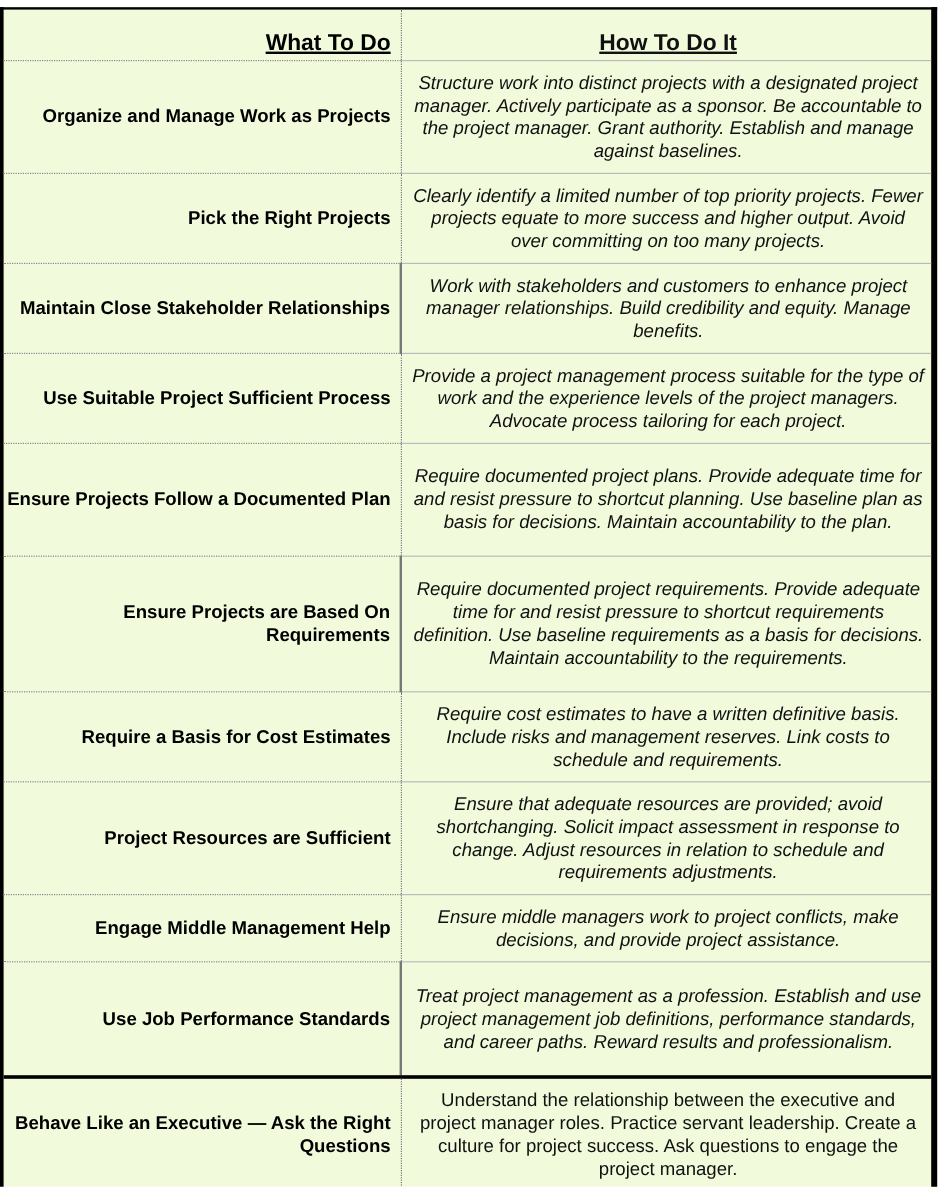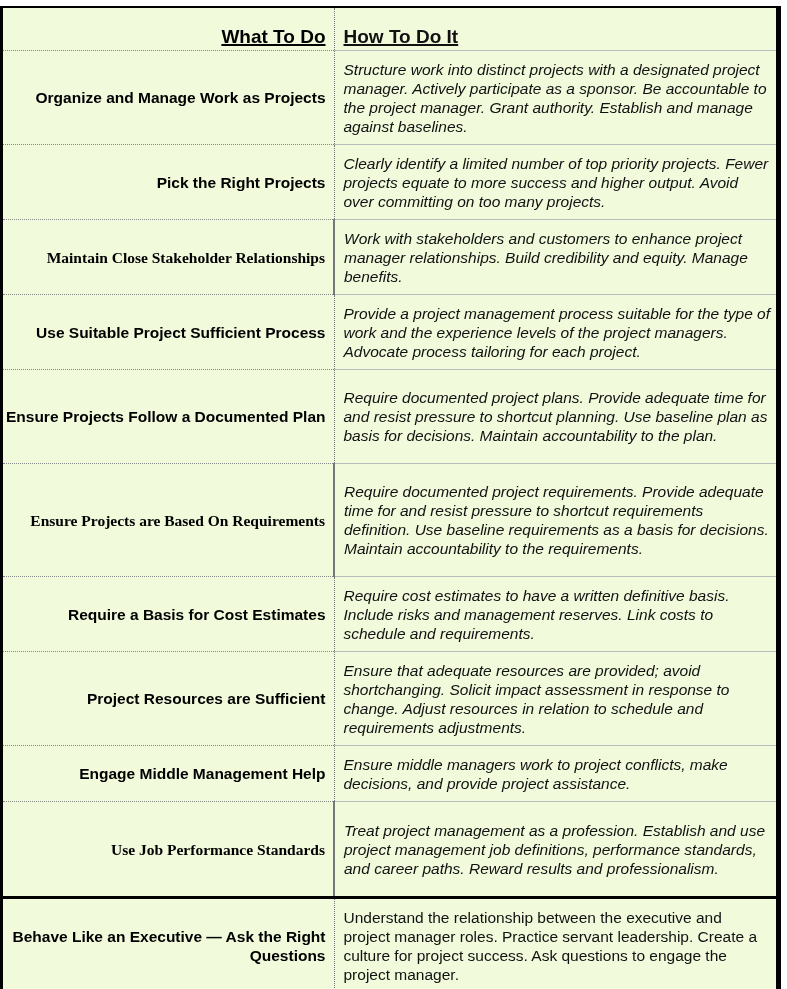--- a/index.html
+++ b/index.html
@@ -12,30 +12,30 @@
   }
   table { border-collapse:collapse; width:100%; table-layout:fixed; }
   col.c1 { width:331px; }
   td { padding:0; vertical-align:middle; }
   td.what {
     text-align:right; font-weight:bold; font-size:15.5px; color:#000;
     padding-right:8px; line-height:19px;
     border-right:1.5px dotted #777;
   }
   td.how {
-    text-align:left; font-size:15.5px; color:#111; line-height:19px;
+    text-align:center; font-size:15.5px; color:#111; line-height:19px;
     padding-left:9px; padding-right:6px;
   }
   tr.row td { border-bottom:1px dotted #888; }
   tr.row td.how { border-bottom:1px solid #bbb;font-style:italic; }
   tr.head td { height:39px; vertical-align:bottom; padding-bottom:3px; border-bottom:1px dotted #888; }
   tr.head td.how { border-bottom:1px solid #bbb; }
   .hdr { font-weight:bold; font-size:19px; text-decoration:underline; text-decoration-thickness:2px; }
   tr.last td { border-top:3px solid #000; }
-  .solid-divider td.what { border-right:2px solid #777;font-family:Liberation Serif, serif; }
+  .solid-divider td.what { border-right:2px solid #777; }
 </style>
 </head>
 <body>
 
 <div class="frame">
   <table>
     <colgroup>
         <col class="c1">
         <col>
       </colgroup>

